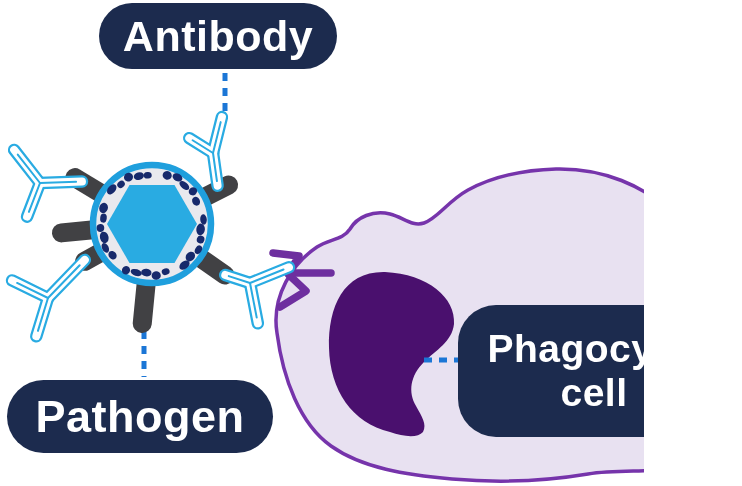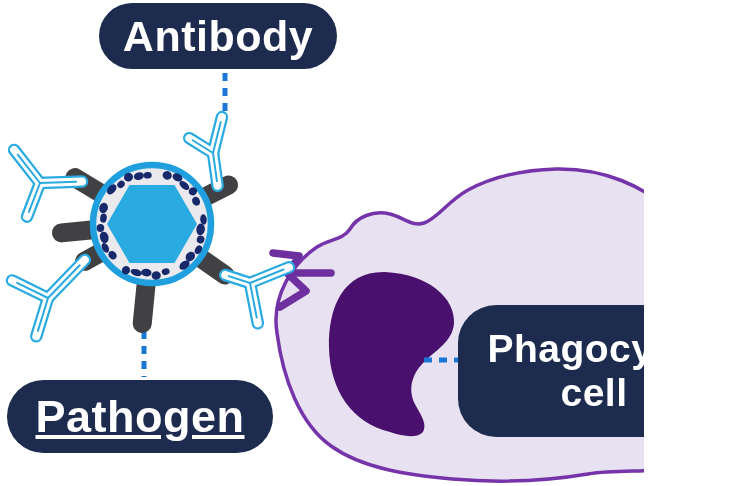--- a/index.html
+++ b/index.html
@@ -7,21 +7,21 @@
     position:relative;width:644px;height:486px;overflow:hidden;
     background:#ffffff;font-family:"Liberation Sans", sans-serif;
   }
   #diagram{position:absolute;left:0;top:0;}
   .label-pill{
     position:absolute;display:flex;align-items:center;justify-content:center;
     color:#ffffff;font-weight:bold;text-align:center;box-sizing:border-box;
     letter-spacing:0.5px;
   }
   #antibody-label{left:99px;top:3px;width:238px;height:66px;border-radius:33px;font-size:43px;}
-  #pathogen-label{left:7px;top:380px;width:266px;height:73px;border-radius:37px;font-size:45px;text-decoration:underline;}
+  #pathogen-label{left:7px;top:380px;width:266px;height:73px;border-radius:37px;font-size:45px;}
   #phagocytic-label{left:458px;top:305px;width:272px;height:132px;border-radius:38px;
     font-size:39px;line-height:1.14;padding:0 14px;}
 </style>
 </head>
 <body>
 
 <div id="canvas">
 
   <svg id="diagram" width="742" height="486" viewBox="0 0 742 486">
     <g id="g-cell">

